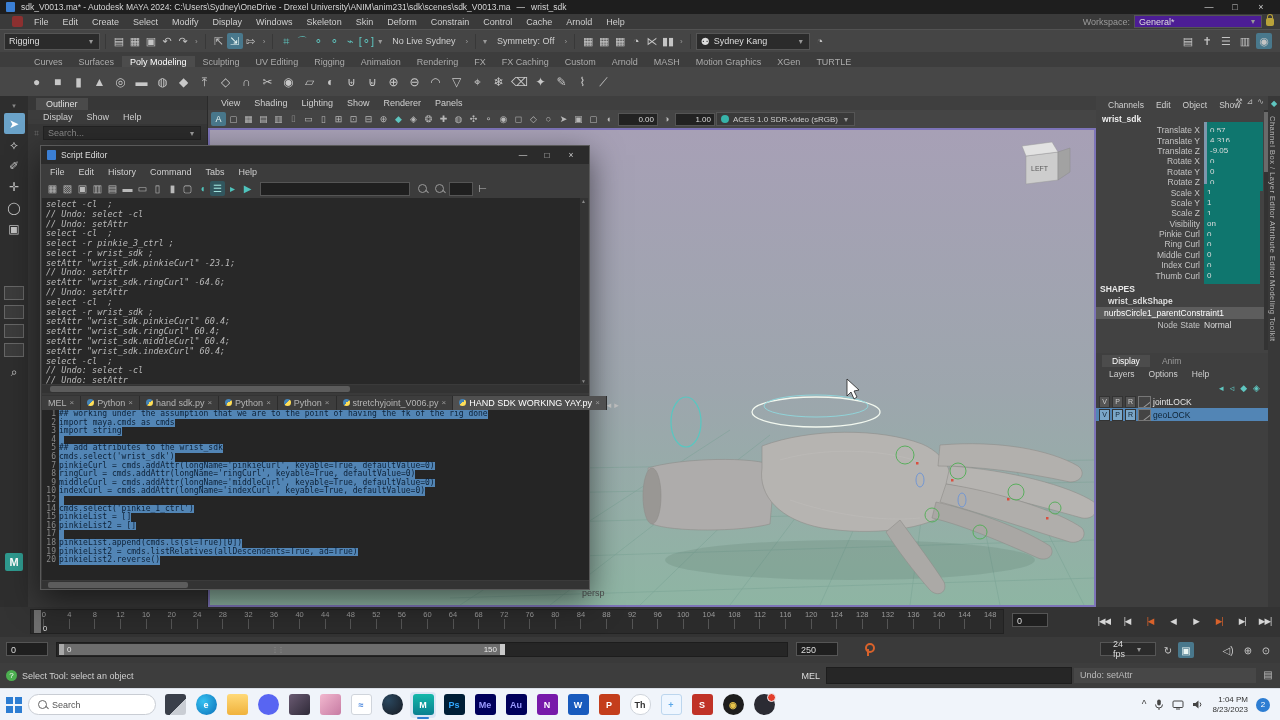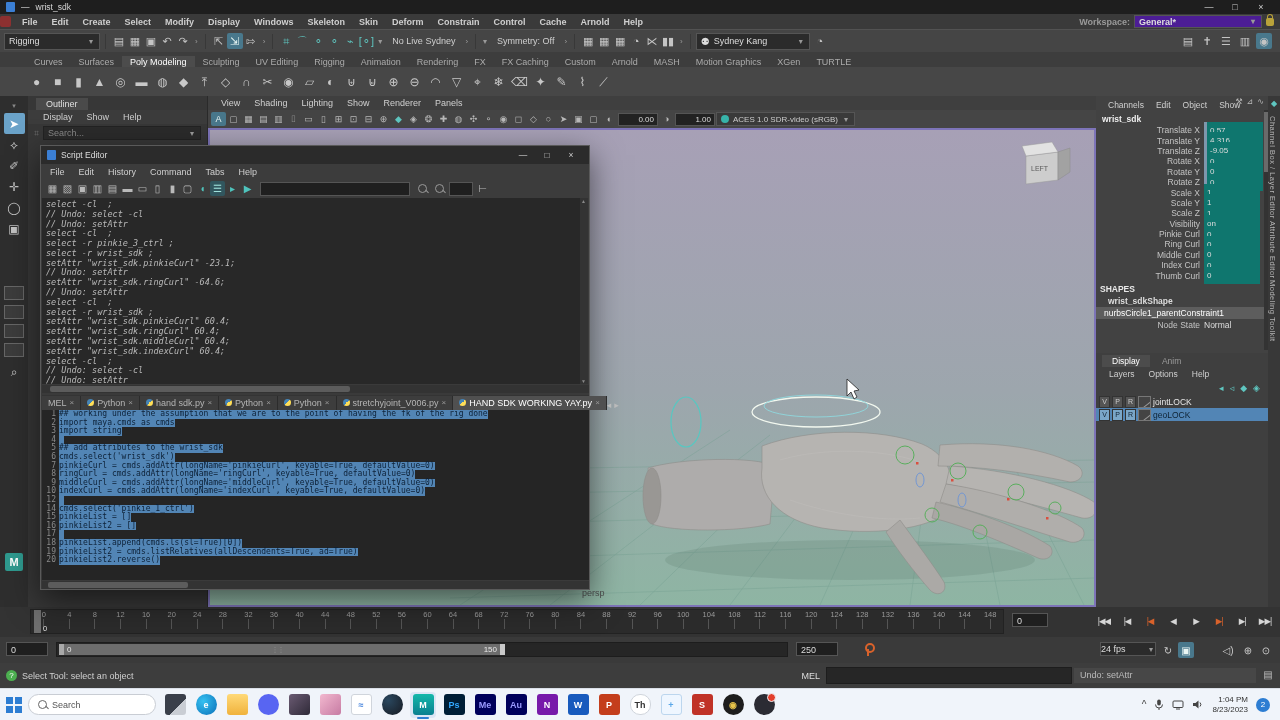--- a/index.html
+++ b/index.html
@@ -13,21 +13,21 @@
 
   
   .titlebar{left:0;top:0;width:1280px;height:14px;background:#1e1e1e;display:flex;align-items:center;
             padding:0 6px;box-sizing:border-box;gap:6px;color:#d6d6d6;font-size:8.5px;white-space:nowrap;}
   .doc-ico{width:9px;height:10px;background:#3b7fd4;border-radius:1px;flex:none;}
   .win-btns{margin-left:auto;display:flex;}
   .win-btn{width:26px;text-align:center;font-size:9px;color:#cfcfcf;}
 
   
   .menubar{left:0;top:14px;width:1280px;height:15px;background:#3a3a3a;display:flex;align-items:center;
-           padding-left:0;box-sizing:border-box;font-weight:bold;}
+           padding-left:12px;box-sizing:border-box;}
   .maya-logo{width:11px;height:11px;background:#8c3030;border-radius:2px;margin-right:4px;flex:none;}
   .menu-item{padding:0 7px;color:#cfcfcf;}
   .workspace{margin-left:auto;display:flex;align-items:center;gap:4px;padding-right:6px;}
   .ws-field{width:118px;height:11px;background:#4c1d95;border:1px solid #555;display:flex;align-items:center;
             justify-content:space-between;padding:0 4px;color:#ddd;gap:44px;}
   .lock{width:8px;height:8px;background:#b9a23a;border-radius:2px;position:relative;}
   .lock::before{content:"";position:absolute;left:1px;top:-4px;width:4px;height:4px;border:1px solid #b9a23a;
                 border-bottom:none;border-radius:3px 3px 0 0;}
 
   
@@ -187,21 +187,21 @@
   .track{position:absolute;left:56px;top:5px;width:732px;height:15px;background:#262626;border:1px solid #1d1d1d;box-sizing:border-box;}
   .bar{position:absolute;left:2px;top:1px;width:446px;height:11px;background:#6d6d6d;display:flex;align-items:center;}
   .bar .h{width:5px;height:11px;background:#a8a8a8;flex:none;}
   .bar .lbl{color:#e8e8e8;font-size:8px;padding:0 3px;}
   .bar .grip{margin:0 auto;color:#9a9a9a;font-size:7px;letter-spacing:-1px;}
   .rb-item{position:absolute;top:6px;color:#c9c9c9;margin-top:20px;}
   .key-ico{position:absolute;left:862px;top:6px;width:12px;height:13px;}
   .key-ico::before{content:"";position:absolute;left:3px;top:0;width:6px;height:6px;border:2px solid #d9622b;border-radius:50%;}
   .key-ico::after{content:"";position:absolute;left:5px;top:6px;width:2px;height:7px;background:#d9622b;}
   .fps{position:absolute;left:1100px;top:5px;width:56px;height:14px;background:#2b2b2b;border:1px solid #555;
-       display:flex;align-items:center;justify-content:space-between;padding:0 0;color:#ddd;box-sizing:border-box;}
+       display:flex;align-items:center;justify-content:space-between;padding:0 12px;color:#ddd;box-sizing:border-box;}
   .rb-ico{position:absolute;top:5px;width:16px;height:16px;display:flex;align-items:center;justify-content:center;
           color:#c9c9c9;font-size:10px;}
   .rb-ico.on{background:#49788c;border-radius:2px;color:#eaf6f4;}
 
   
   .cmdbar{left:0;top:663px;width:1280px;height:25px;background:#3d3d3d;display:flex;align-items:center;box-sizing:border-box;}
   .help-badge{width:11px;height:11px;border-radius:50%;background:#4caf50;color:#fff;display:flex;align-items:center;
               justify-content:center;font-size:8px;margin:0 5px 0 6px;flex:none;}
   .help-text{color:#d0d0d0;}
   .mel-label{margin-left:auto;color:#ddd;padding:0 6px;}
@@ -231,20 +231,21 @@
   .tray-badge{width:14px;height:14px;border-radius:50%;background:#2d7dd2;color:#fff;display:flex;align-items:center;
               justify-content:center;font-size:8px;}
 </style>
 </head>
 <body>
 
 <div id="root">
 
   <div class="abs titlebar">
     <span class="doc-ico"></span>
+    <span>sdk_V0013.ma* - Autodesk MAYA 2024: C:\Users\Sydney\OneDrive - Drexel University\ANIM\anim231\sdk\scenes\sdk_V0013.ma</span>
     <span>—</span>
     <span>wrist_sdk</span>
     <span class="win-btns">
       <span class="win-btn">—</span>
       <span class="win-btn">□</span>
       <span class="win-btn">×</span>
     </span>
   </div>
 
   <div class="abs menubar">

